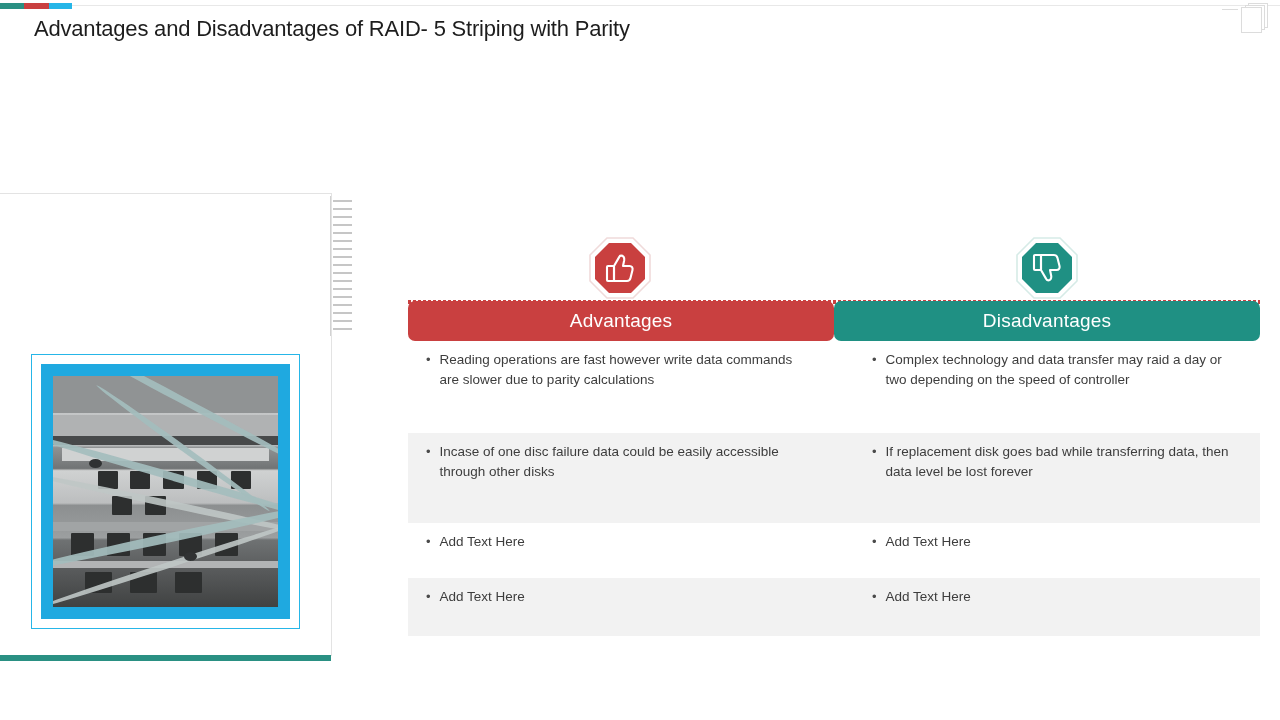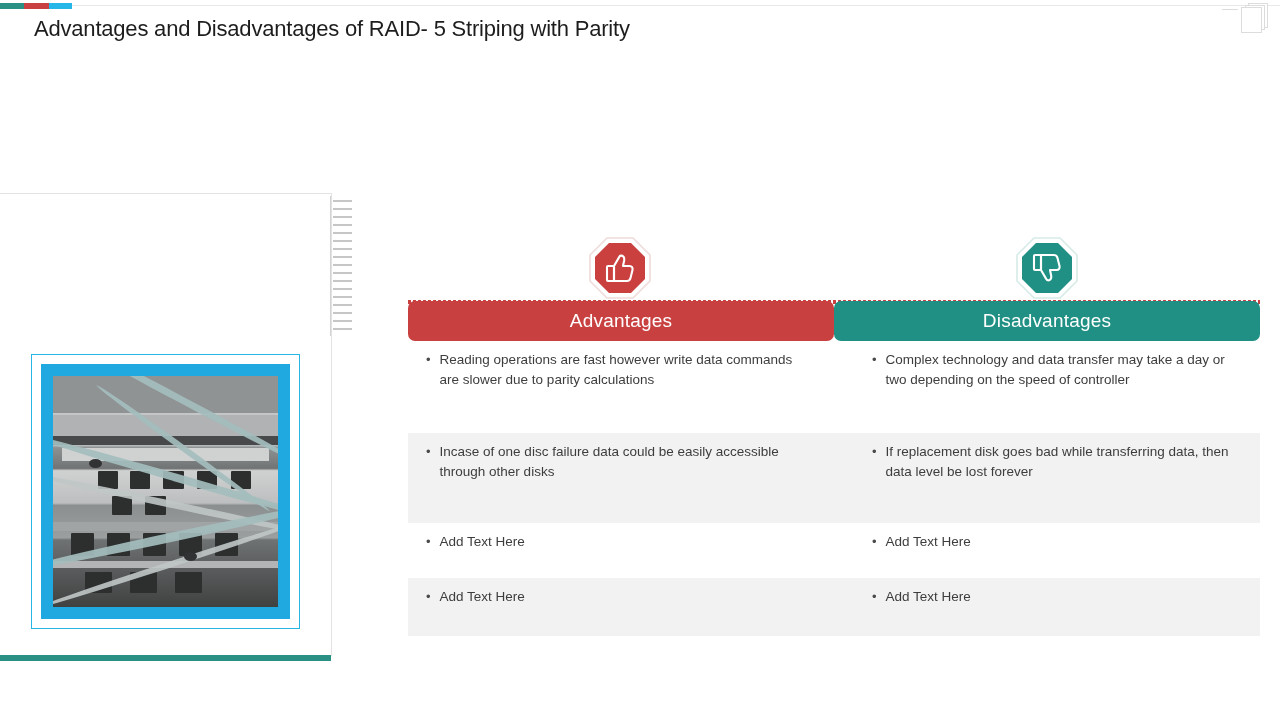--- a/index.html
+++ b/index.html
@@ -245,21 +245,21 @@
     <div class="trow r1">
       <div class="td">
         <div class="bullet-line">
           <span class="bullet">•</span>
           <span class="btext">Reading operations are fast however write data commands are slower due to parity calculations</span>
         </div>
       </div>
       <div class="td col2">
         <div class="bullet-line">
           <span class="bullet">•</span>
-          <span class="btext">Complex technology  and data transfer  may take a day or two depending on the speed of controller</span>
+          <span class="btext">Complex technology  and data transfer  may raid a day or two depending on the speed of controller</span>
         </div>
       </div>
     </div>
 
     <div class="trow alt r2">
       <div class="td">
         <div class="bullet-line">
           <span class="bullet">•</span>
           <span class="btext">Incase of one disc failure data could be easily accessible through other disks</span>
         </div>

